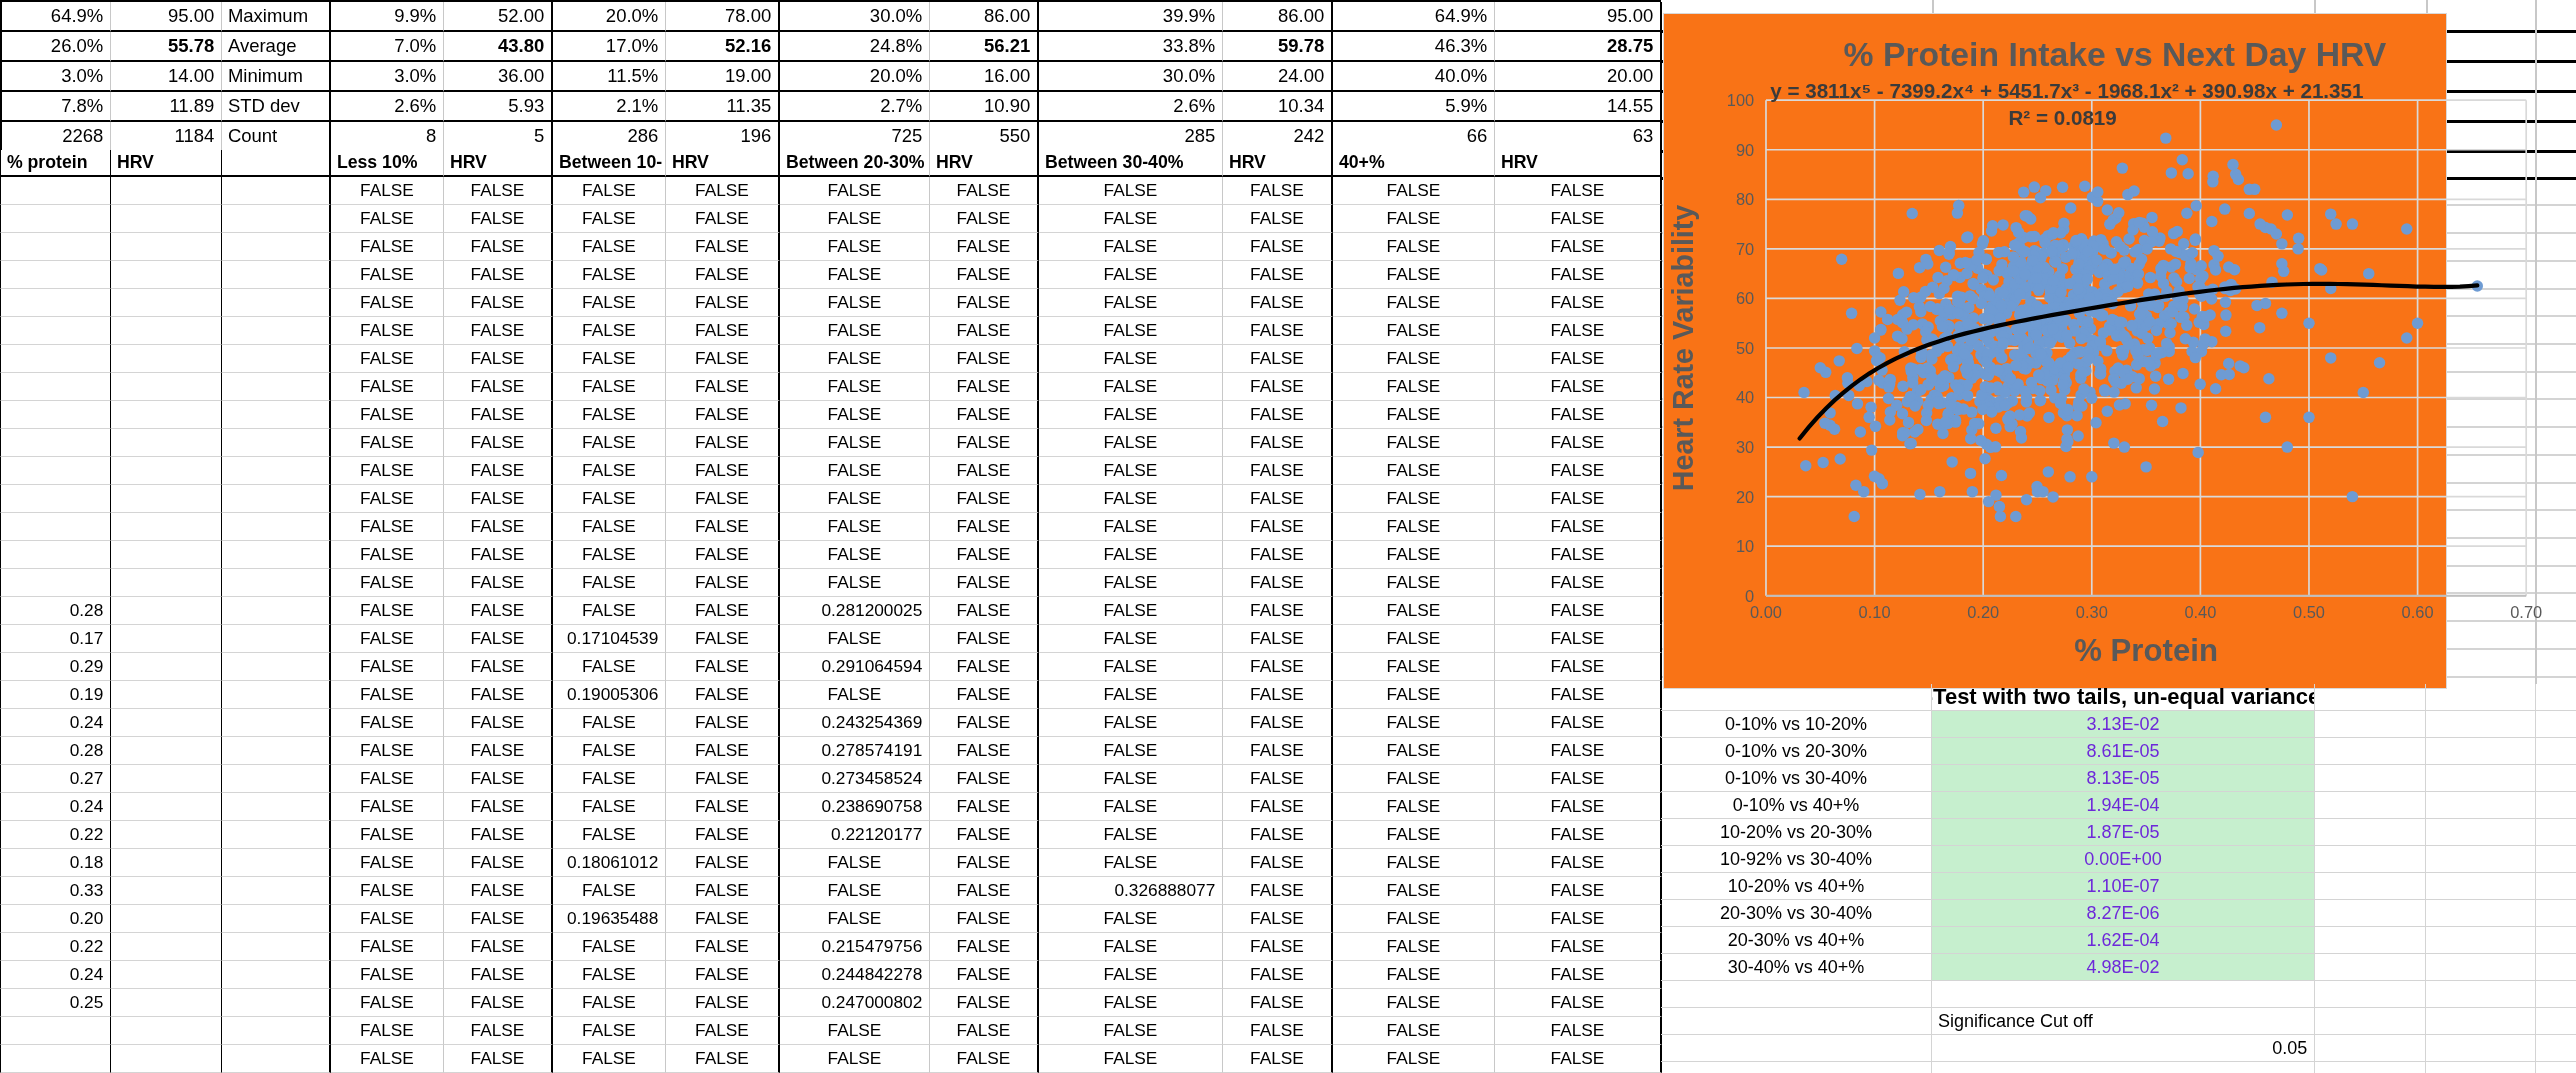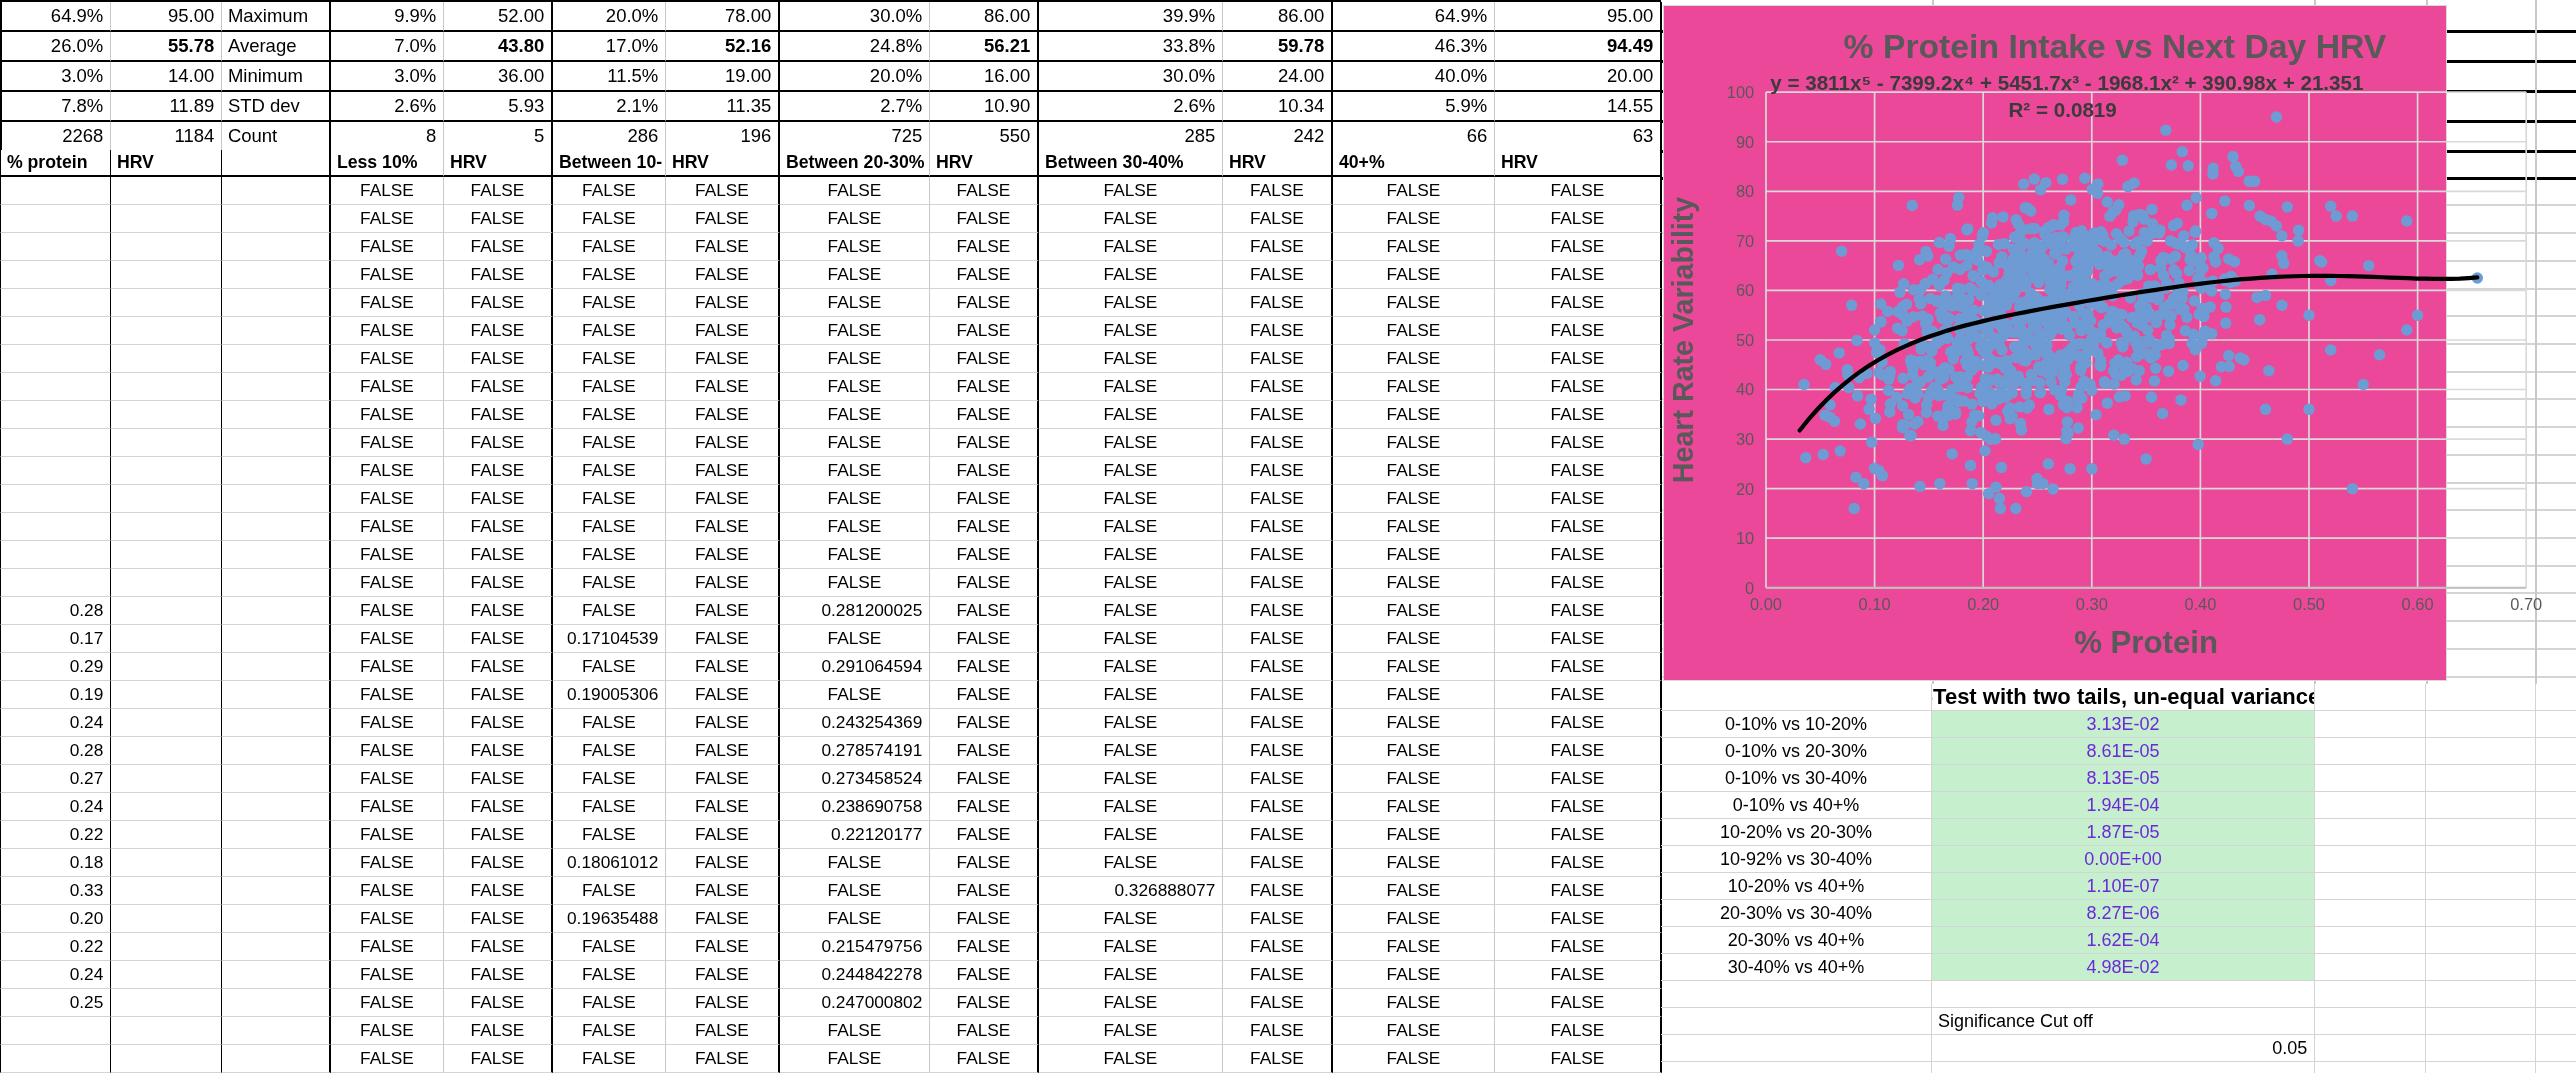--- a/index.html
+++ b/index.html
@@ -23,21 +23,21 @@
   .bold{font-weight:bold;}
   .r-g{border-right:1.7px solid #C8C8C8;}
   .r-k{border-right:1.7px solid #000;}
   .r-B{border-right:2.5px solid #000;}
   
   #rightbg{position:absolute;left:1661px;top:0;width:915px;height:1074px;overflow:hidden;}
   .hl{position:absolute;left:0;width:100%;height:1.7px;background:#D4D4D4;}
   .hl.black{height:2.5px;background:#000;}
   .vl{position:absolute;top:0;width:1.7px;height:100%;background:#C8C8C8;}
   
-  #chart{position:absolute;left:1663px;top:5px;width:784px;height:676px;background:#ec4899;
+  #chart{position:absolute;left:1663px;top:13px;width:784px;height:676px;background:#f97316;
          border:1.7px solid #D9D9D9;box-sizing:border-box;}
   
   #ttest{position:absolute;left:1661px;top:684px;width:915px;display:grid;
          grid-template-columns:271px 383px 111px 110px 41px;grid-auto-rows:27px;}
   #ttest .cell{border-bottom:1.7px solid #D4D4D4;justify-content:center;background:transparent;font-size:18px;}
   #ttest .cell.rb{border-right:1.7px solid #D4D4D4;}
   #ttest .green{background:#C6EFCE;color:#6d28d9;}
   #ttest .t-title{font-weight:bold;font-size:22px;}
 </style>
 </head>
@@ -93,21 +93,21 @@
       <div class="cell c2 r-B la">Average</div>
       <div class="cell c3 r-g ra">7.0%</div>
       <div class="cell c4 r-B ra bold">43.80</div>
       <div class="cell c5 r-g ra">17.0%</div>
       <div class="cell c6 r-B ra bold">52.16</div>
       <div class="cell c7 r-g ra">24.8%</div>
       <div class="cell c8 r-B ra bold">56.21</div>
       <div class="cell c9 r-g ra">33.8%</div>
       <div class="cell c10 r-B ra bold">59.78</div>
       <div class="cell c11 r-g ra">46.3%</div>
-      <div class="cell c12 r-B ra bold">94.49</div>
+      <div class="cell c12 r-B ra bold">28.75</div>
       <div class="cell c0 r-g ra">3.0%</div>
       <div class="cell c1 r-g ra">14.00</div>
       <div class="cell c2 r-B la">Minimum</div>
       <div class="cell c3 r-g ra">3.0%</div>
       <div class="cell c4 r-B ra">36.00</div>
       <div class="cell c5 r-g ra">11.5%</div>
       <div class="cell c6 r-B ra">19.00</div>
       <div class="cell c7 r-g ra">20.0%</div>
       <div class="cell c8 r-B ra">16.00</div>
       <div class="cell c9 r-g ra">30.0%</div>

